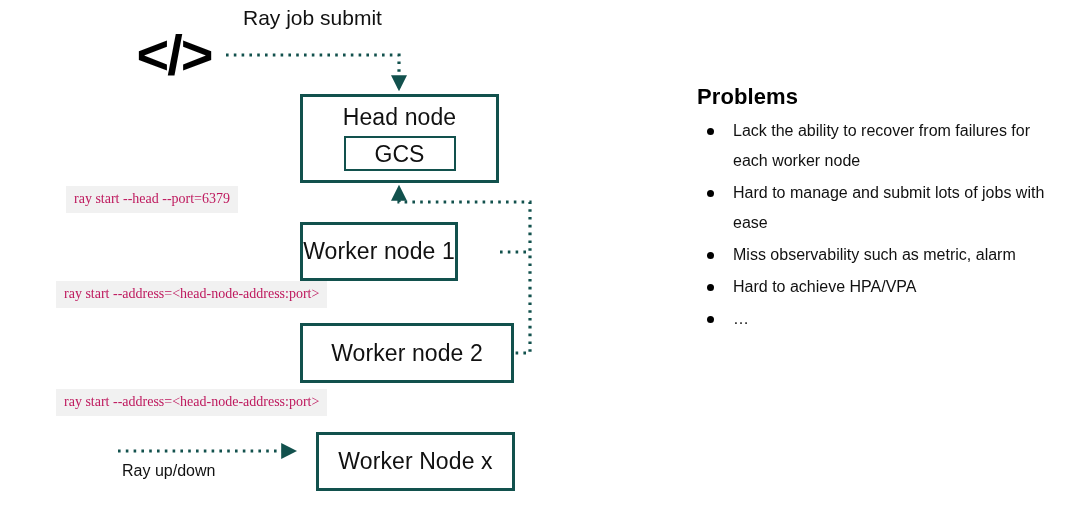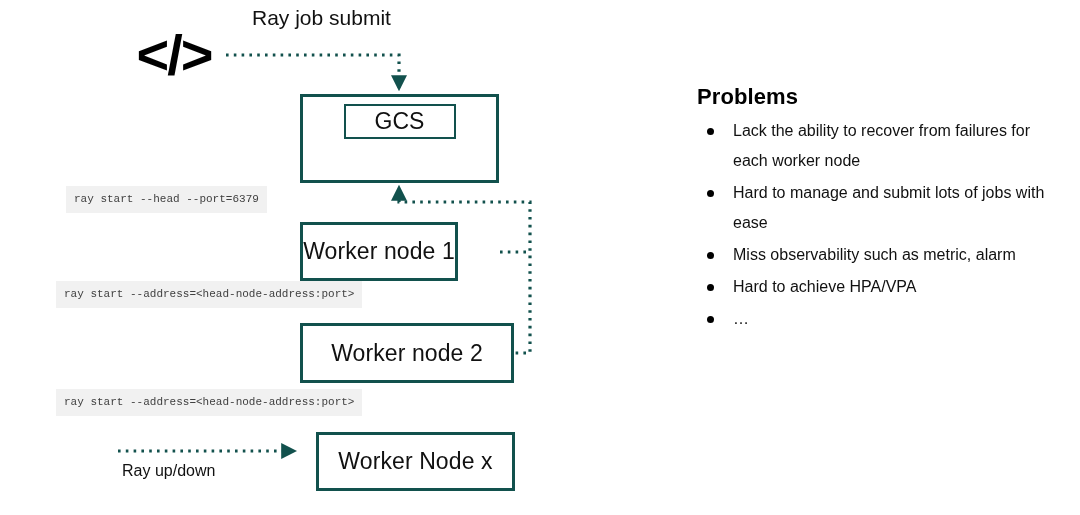--- a/index.html
+++ b/index.html
@@ -101,29 +101,29 @@
     color: #000000;
     text-align: center;
   }
   
   .plain-label {
     position: absolute;
     font-size: 21px;
     color: #111111;
     white-space: nowrap;
   }
-  #label-ray-job-submit { left: 252px; top: 6px; }
+  #label-ray-job-submit { left: 243px; top: 6px; }
   #label-ray-updown { left: 122px; top: 462px; font-size: 16px; }
   
   .code-chip {
     position: absolute;
     background: #f1f1f1;
-    color: #404040;
-    font-family: Liberation Mono, monospace;
-    font-size: 11px;
+    color: #be185d;
+    font-family: Liberation Serif, serif;
+    font-size: 14px;
     line-height: 22px;
     padding: 2px 8px 3px 8px;
     white-space: nowrap;
     letter-spacing: 0px;
   }
   #code-head   { left: 66px;  top: 186px; }
   #code-addr-1 { left: 56px;  top: 281px; }
   #code-addr-2 { left: 56px;  top: 389px; }
   
   #problems-panel {
@@ -191,20 +191,21 @@
     </g>
   </svg>
 
   <div id="code-glyph">&lt;/&gt;</div>
 
   <div class="plain-label" id="label-ray-job-submit">Ray job submit</div>
 
   <div class="plain-label" id="label-ray-updown">Ray up/down</div>
 
   <div class="node-box" id="head-node">
+    <div class="head-title">Head node</div>
     <div id="gcs-box">GCS</div>
   </div>
 
   <div class="node-box" id="worker-node-1">
     <span>Worker node 1</span>
   </div>
 
   <div class="node-box" id="worker-node-2">
     <span>Worker node 2</span>
   </div>

